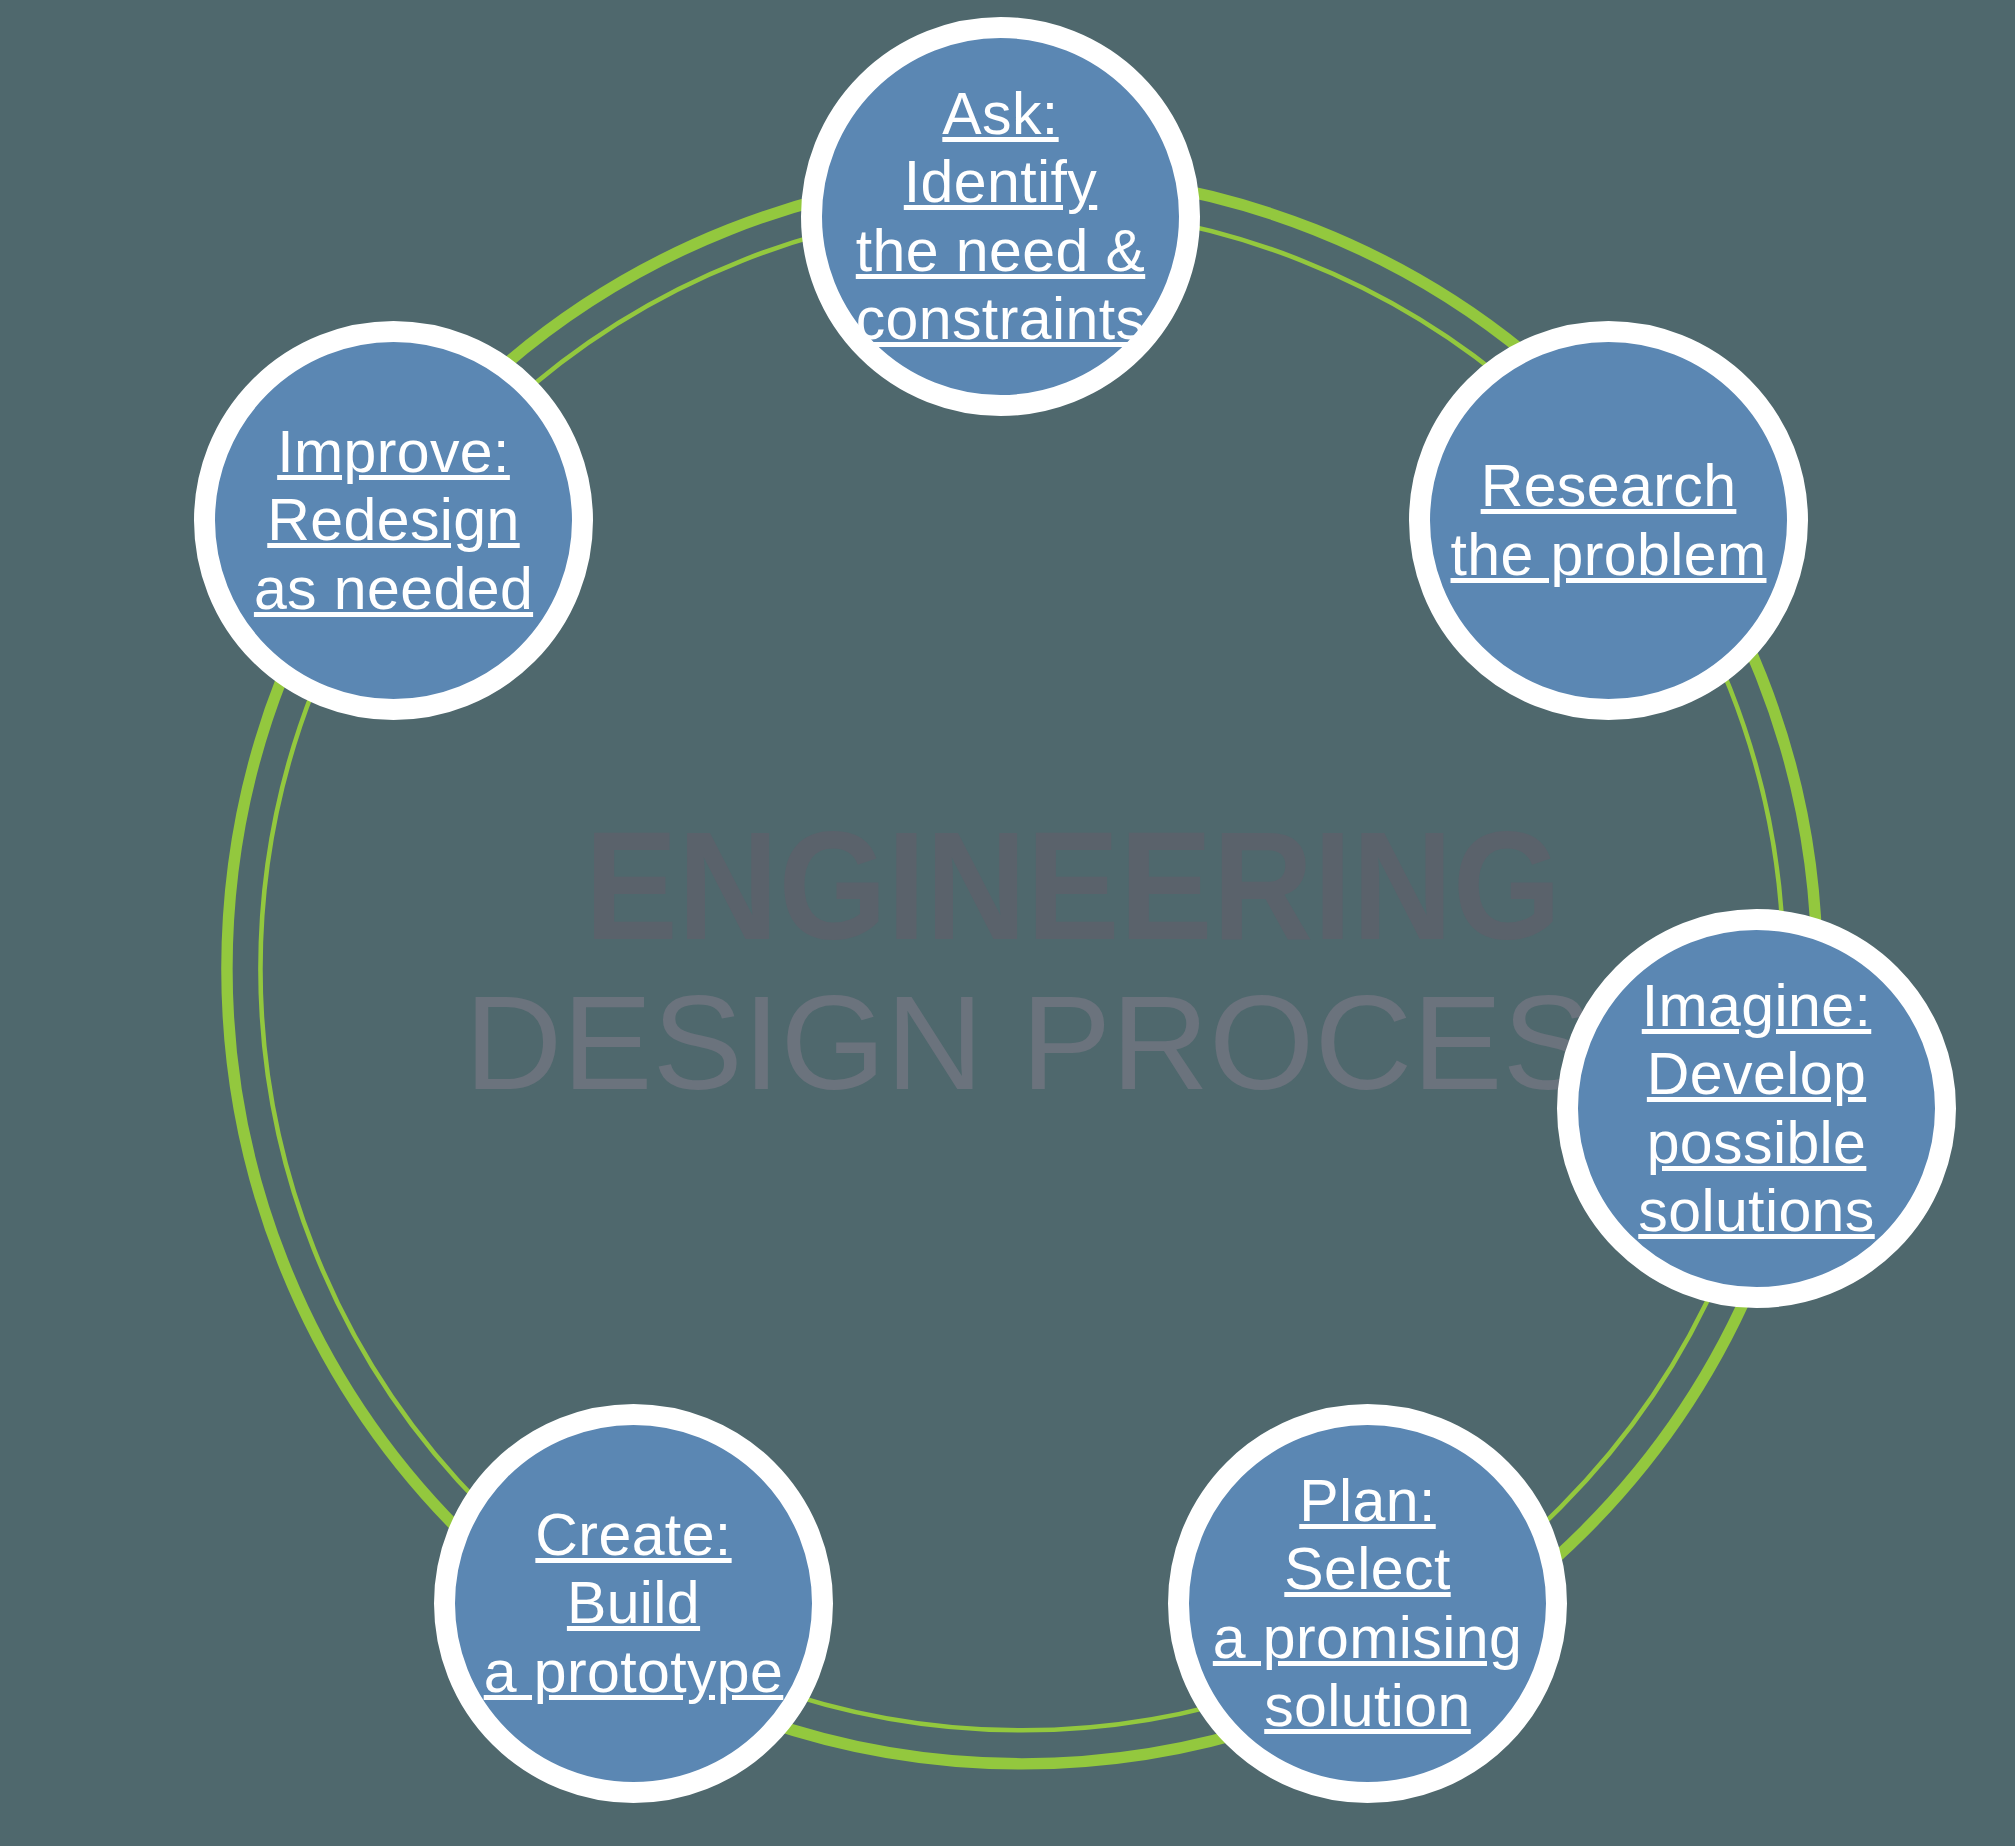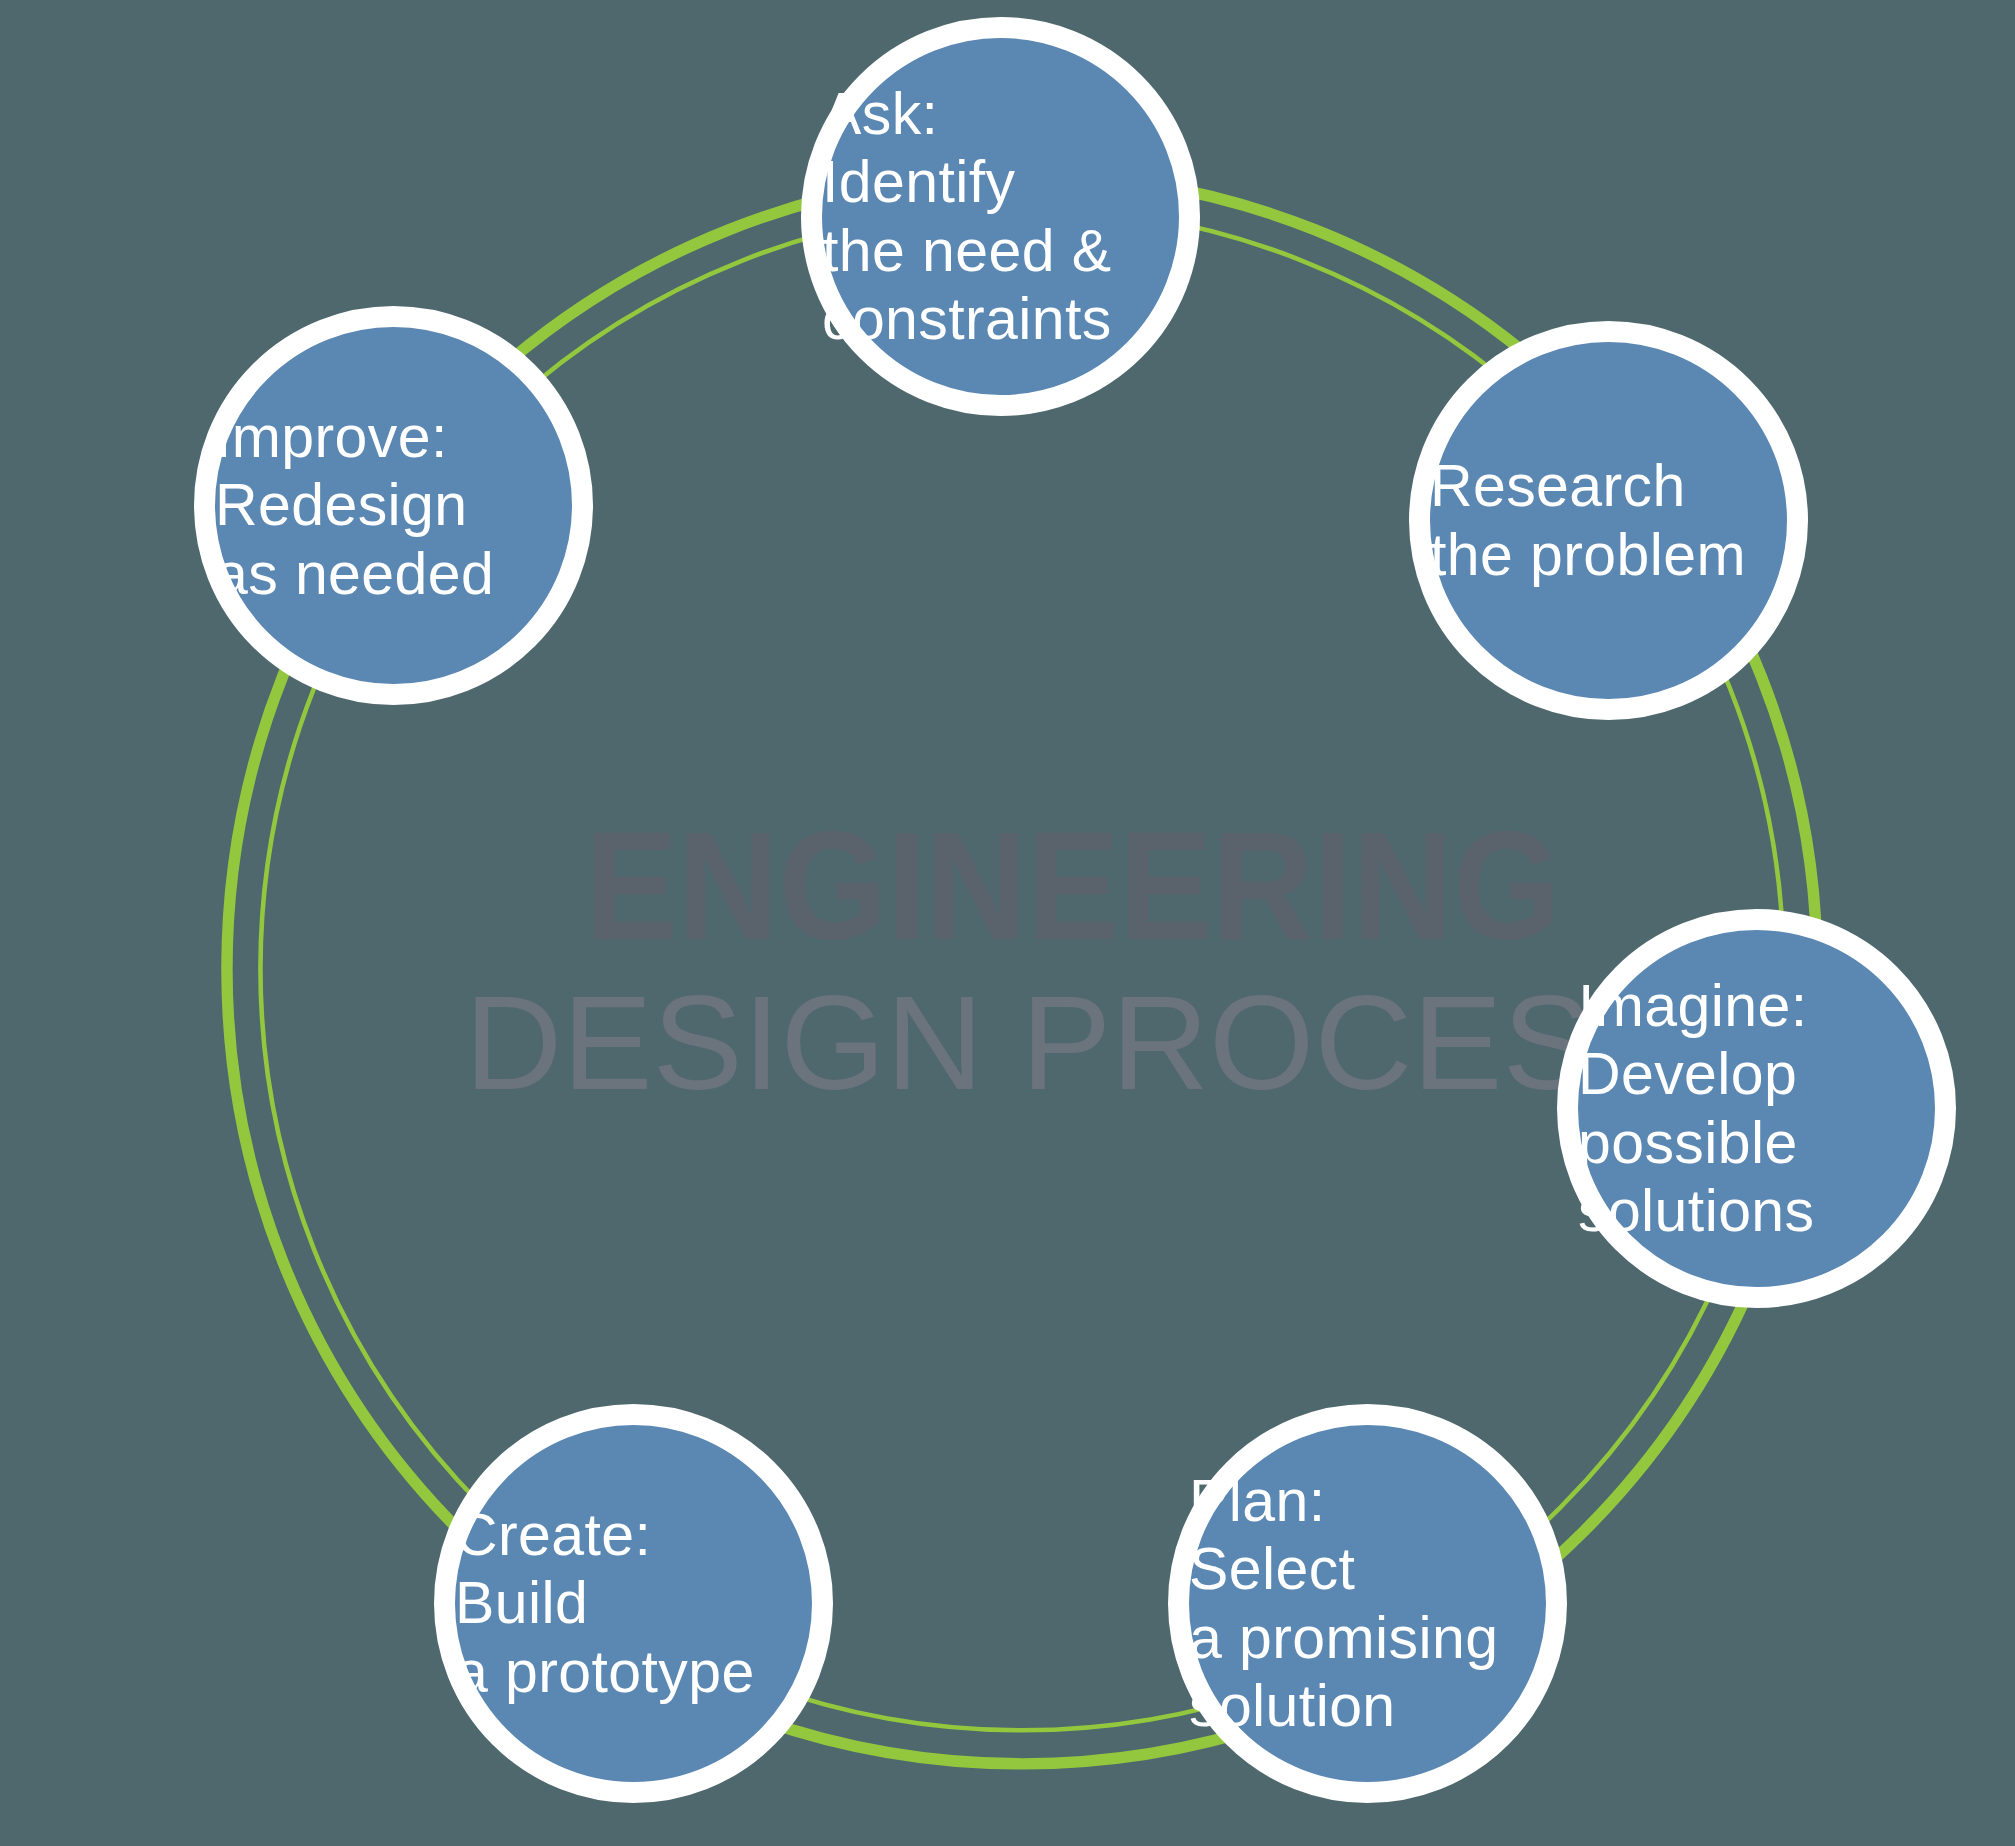--- a/index.html
+++ b/index.html
@@ -59,35 +59,36 @@
     background: var(--circle-fill);
     border: 21.3px solid var(--circle-border);
     border-radius: 50%;
     z-index: 2;
     display: flex;
     align-items: center;
     justify-content: center;
   }
   .step-label {
     width: 100%;
-    text-align: left;
+    text-align: center;
     color: var(--step-text);
     font-size: 59px;
     line-height: 1.16;
     white-space: pre-line;
     letter-spacing: 0.4px;
+    text-decoration: underline;
   }
   
   .pos-ask      { left: 801px; top: 17px;   }
   .pos-research { left: 1409px; top: 321px;  }
   .pos-imagine  { left: 1557px; top: 909px; }
   .pos-plan     { left: 1168px; top: 1404px; }
   .pos-create   { left: 434px;  top: 1404px; }
   .pos-test     { left: 46px;   top: 909px; }
-  .pos-improve  { left: 194px;  top: 306px;  }
+  .pos-improve  { left: 194px;  top: 321px;  }
 </style>
 </head>
 <body>
 
 <div class="canvas">
 
   <svg class="ring-svg" viewBox="0 0 2646 2425" aria-hidden="true">
     <circle class="ring-outer" cx="1342" cy="1272" r="1044"></circle>
     <circle class="ring-inner" cx="1342" cy="1272" r="1000"></circle>
     <text class="title-line1" x="1409" y="1233" text-anchor="middle" textLength="1282" lengthAdjust="spacingAndGlyphs">ENGINEERING</text>

